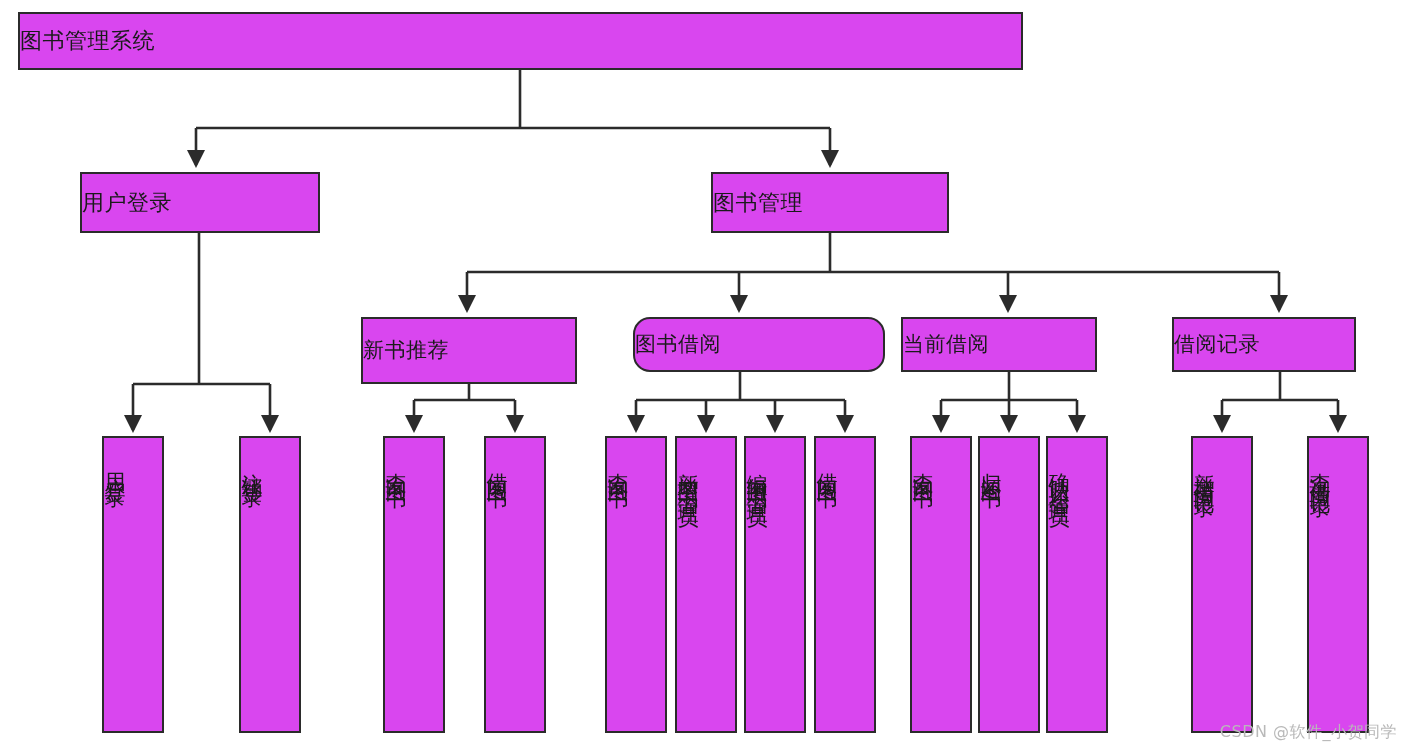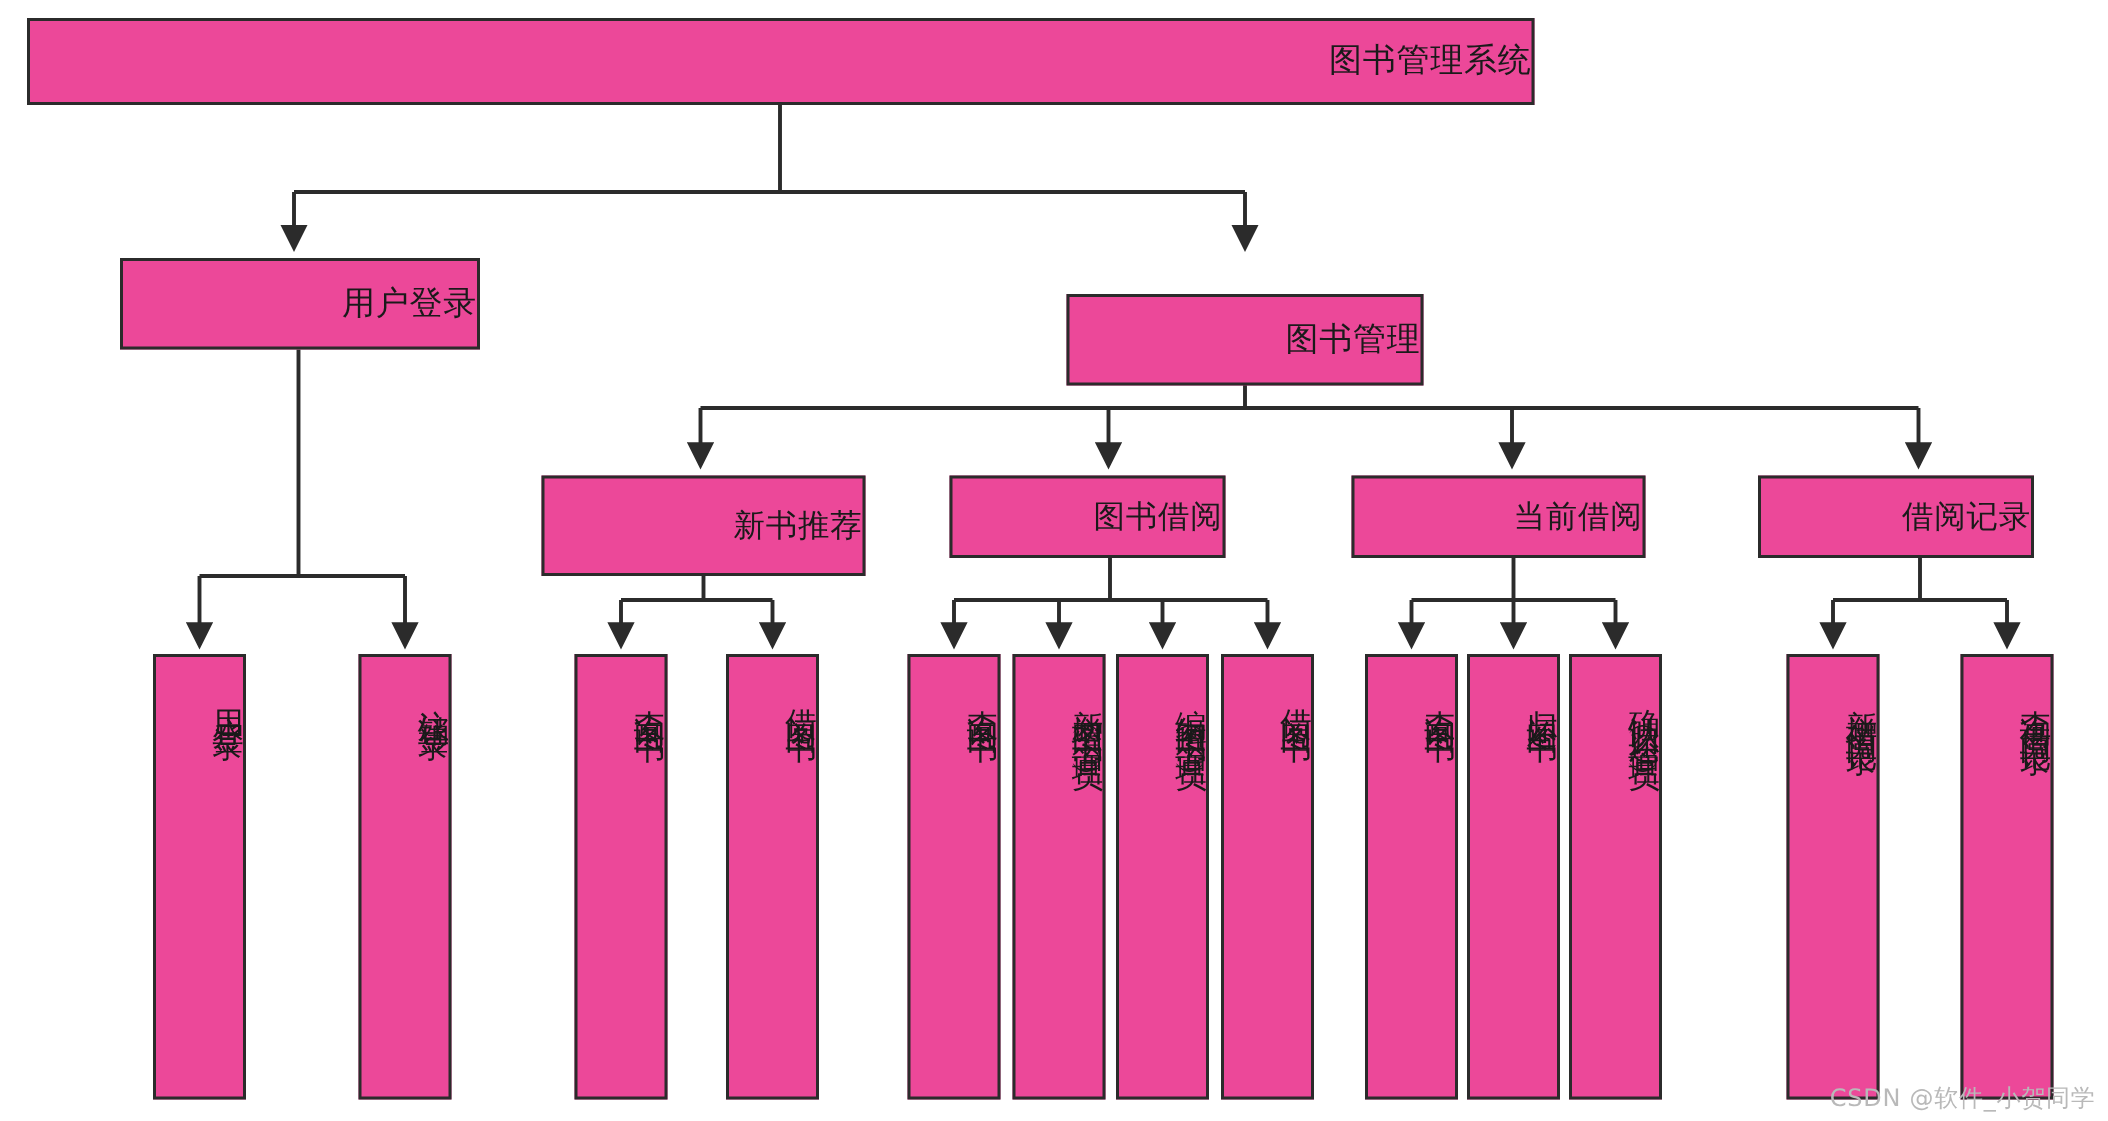--- a/index.html
+++ b/index.html
@@ -24,25 +24,25 @@
     position: absolute;
     left: 0;
     top: 0;
     width: 1405px;
     height: 747px;
     pointer-events: none;
   }
   .node {
     position: absolute;
     box-sizing: border-box;
-    background: #ec4899;
+    background: #d946ef;
     border: 2.5px solid #2b2b2b;
     display: flex;
     align-items: center;
-    justify-content: flex-end;
+    justify-content: flex-start;
     z-index: 2;
   }
   .node-label {
     color: #1a1a1a;
     font-size: 21px;
     line-height: 1.15;
     letter-spacing: 0.5px;
     white-space: nowrap;
     text-align: center;
   }
@@ -133,29 +133,29 @@
   </svg>
 
   <div class="node root" style="left:18px; top:12px; width:1005px; height:58px;">
     <span class="node-label">图书管理系统</span>
   </div>
 
   <div class="node level2" style="left:80px; top:172px; width:240px; height:61px;">
     <span class="node-label">用户登录</span>
   </div>
 
-  <div class="node level2" style="left:711px; top:172px; width:238px; height:61px;margin-top:24px;">
+  <div class="node level2" style="left:711px; top:172px; width:238px; height:61px;">
     <span class="node-label">图书管理</span>
   </div>
 
   <div class="node level3" style="left:361px; top:317px; width:216px; height:67px;">
     <span class="node-label">新书推荐</span>
   </div>
 
-  <div class="node level3" style="left:633px; top:317px; width:184px; height:55px;">
+  <div class="node level3" style="left:633px; top:317px; width:252px; height:55px;border-radius:17px;">
     <span class="node-label">图书借阅</span>
   </div>
 
   <div class="node level3" style="left:901px; top:317px; width:196px; height:55px;">
     <span class="node-label">当前借阅</span>
   </div>
 
   <div class="node level3" style="left:1172px; top:317px; width:184px; height:55px;">
     <span class="node-label">借阅记录</span>
   </div>

